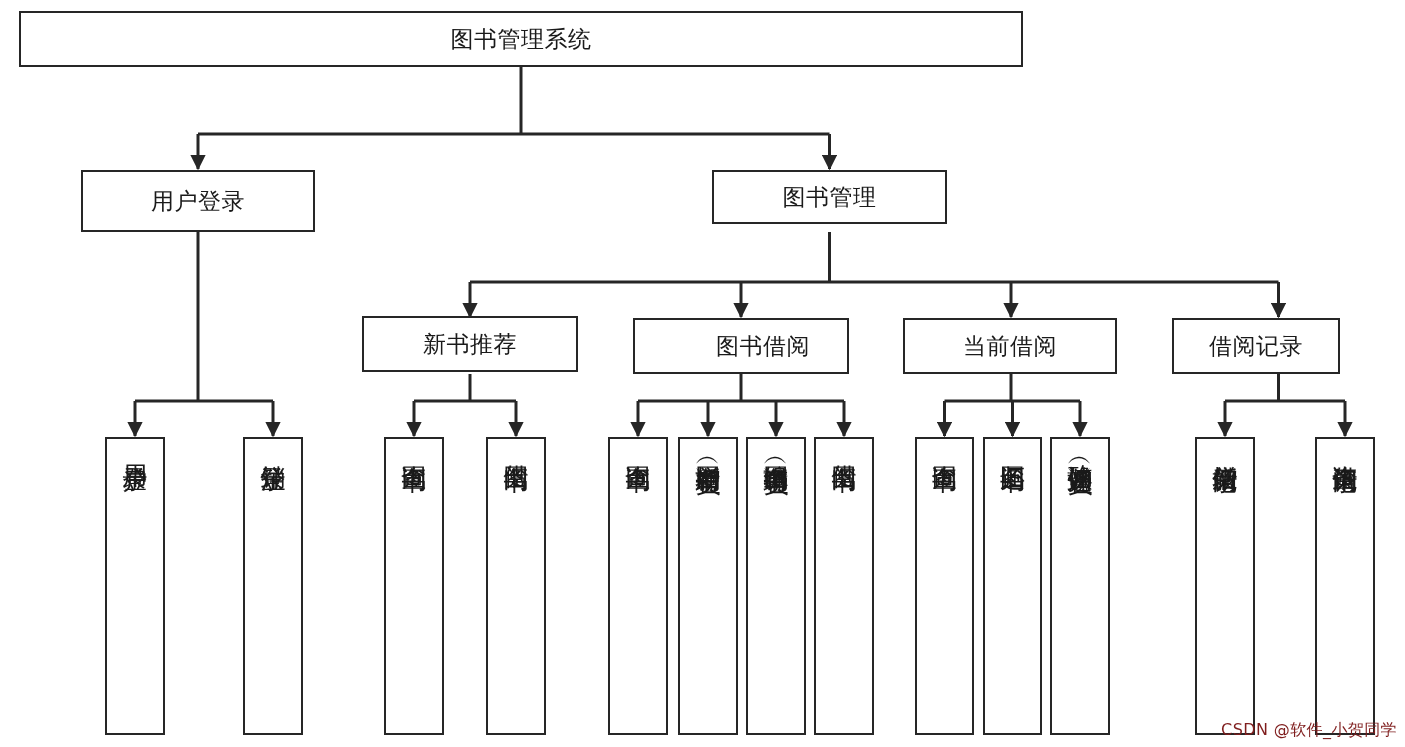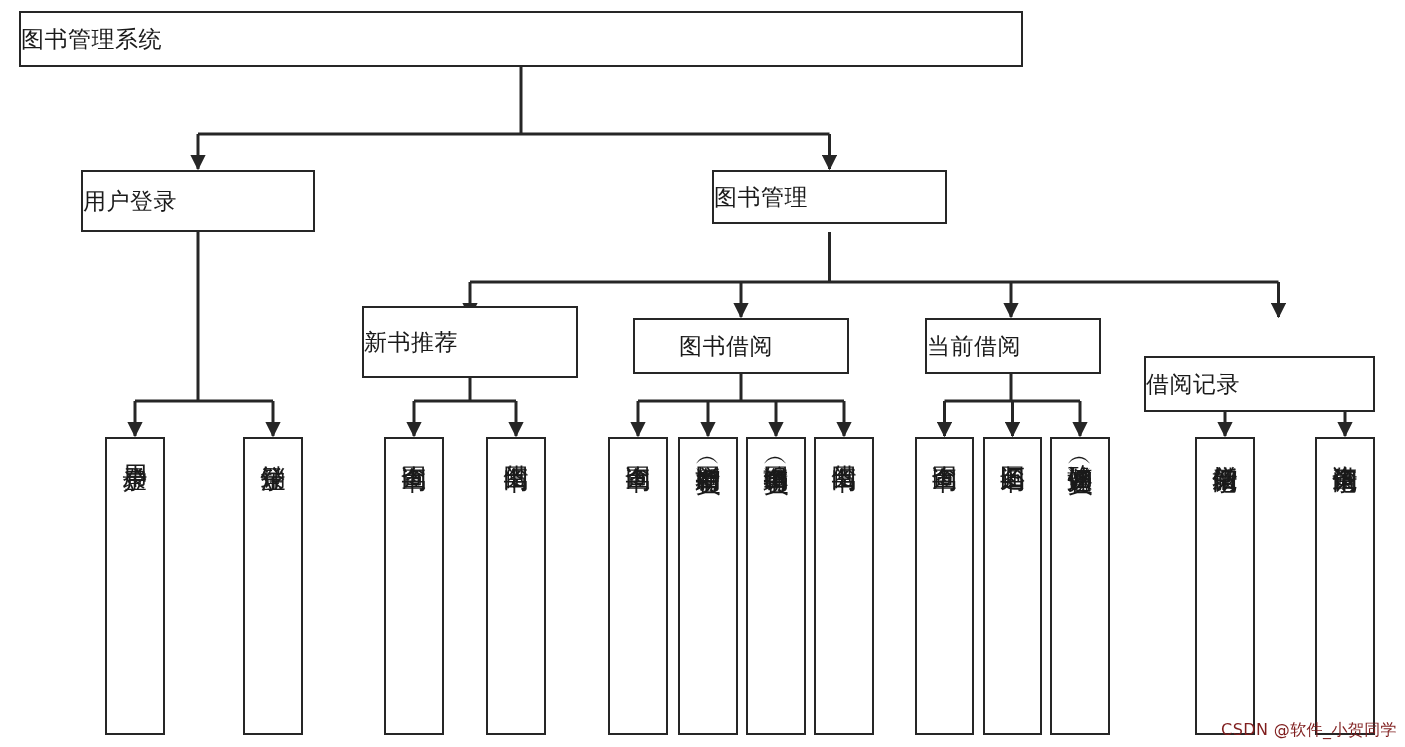--- a/index.html
+++ b/index.html
@@ -27,21 +27,21 @@
     height: 747px;
     pointer-events: none;
   }
   .node {
     position: absolute;
     box-sizing: border-box;
     background: #ffffff;
     border: 2.5px solid #262626;
     display: flex;
     align-items: center;
-    justify-content: flex-start;
+    justify-content: center;
     overflow: hidden;
   }
   .node .label {
     color: #1a1a1a;
     text-align: center;
     line-height: 1.08;
     white-space: nowrap;
   }
   .node.horizontal .label {
     font-size: 23px;
@@ -122,30 +122,30 @@
     <span class="label">图书管理系统</span>
   </div>
 
   <div class="node horizontal" style="left:81px; top:170px; width:234px; height:62px;">
     <span class="label">用户登录</span>
   </div>
   <div class="node horizontal" style="left:712px; top:170px; width:235px; height:54px;">
     <span class="label">图书管理</span>
   </div>
 
-  <div class="node horizontal" style="left:362px; top:306px; width:216px; height:72px;">
+  <div class="node horizontal" style="left:362px; top:316px; width:216px; height:56px;">
     <span class="label">新书推荐</span>
   </div>
   <div class="node horizontal" style="left:633px; top:318px; width:216px; height:56px;padding-left:44px;">
     <span class="label">图书借阅</span>
   </div>
-  <div class="node horizontal" style="left:903px; top:318px; width:176px; height:56px;margin-left:22px;">
+  <div class="node horizontal" style="left:903px; top:318px; width:214px; height:56px;">
     <span class="label">当前借阅</span>
   </div>
-  <div class="node horizontal" style="left:1144px; top:318px; width:231px; height:56px;margin-top:38px;">
+  <div class="node horizontal" style="left:1172px; top:318px; width:168px; height:56px;">
     <span class="label">借阅记录</span>
   </div>
 
   <div class="node vertical" style="left:105px; top:437px; width:60px; height:298px;">
     <span class="label">用户登录</span>
   </div>
   <div class="node vertical" style="left:243px; top:437px; width:60px; height:298px;">
     <span class="label">注销登录</span>
   </div>
   <div class="node vertical" style="left:384px; top:437px; width:60px; height:298px;">

